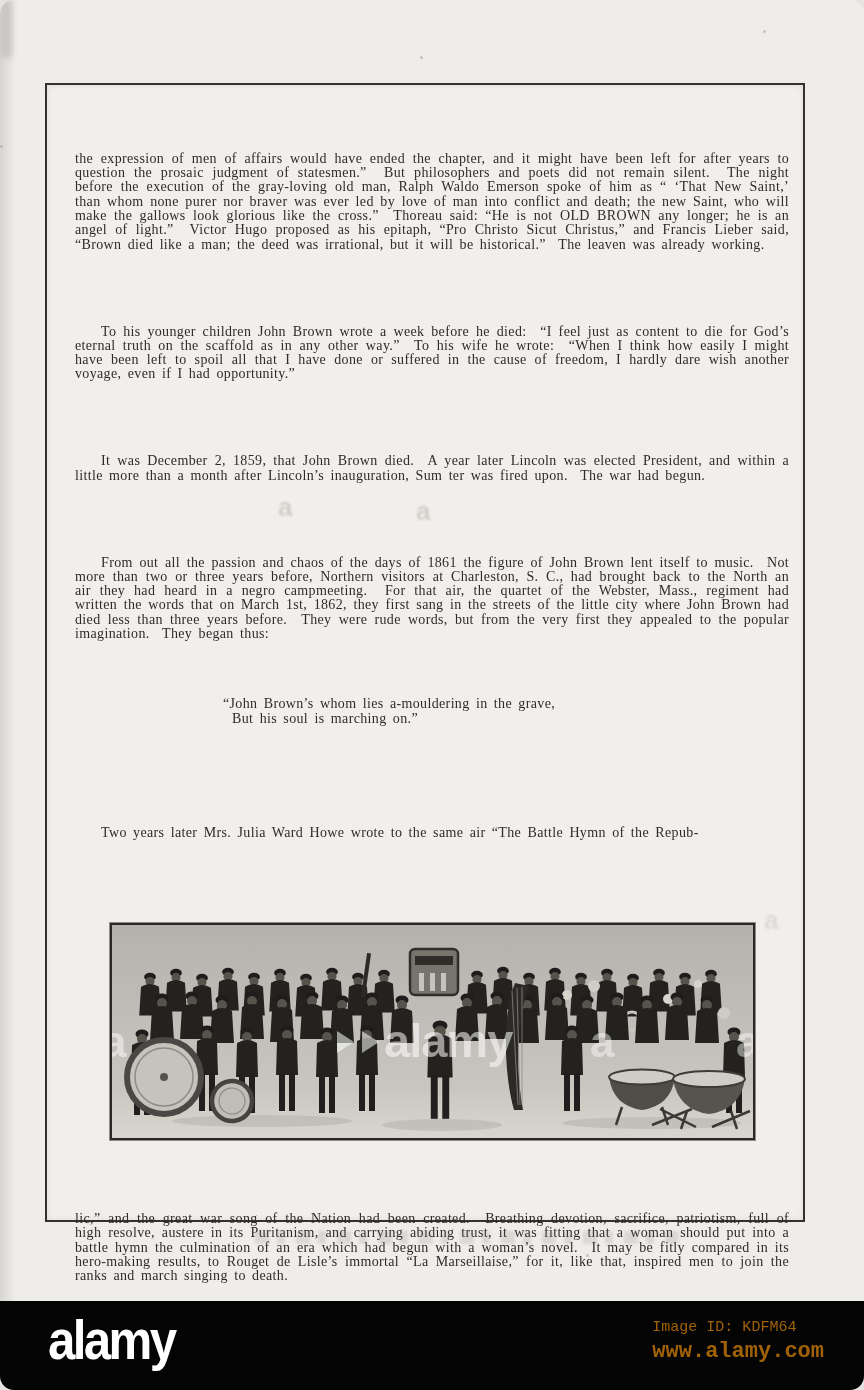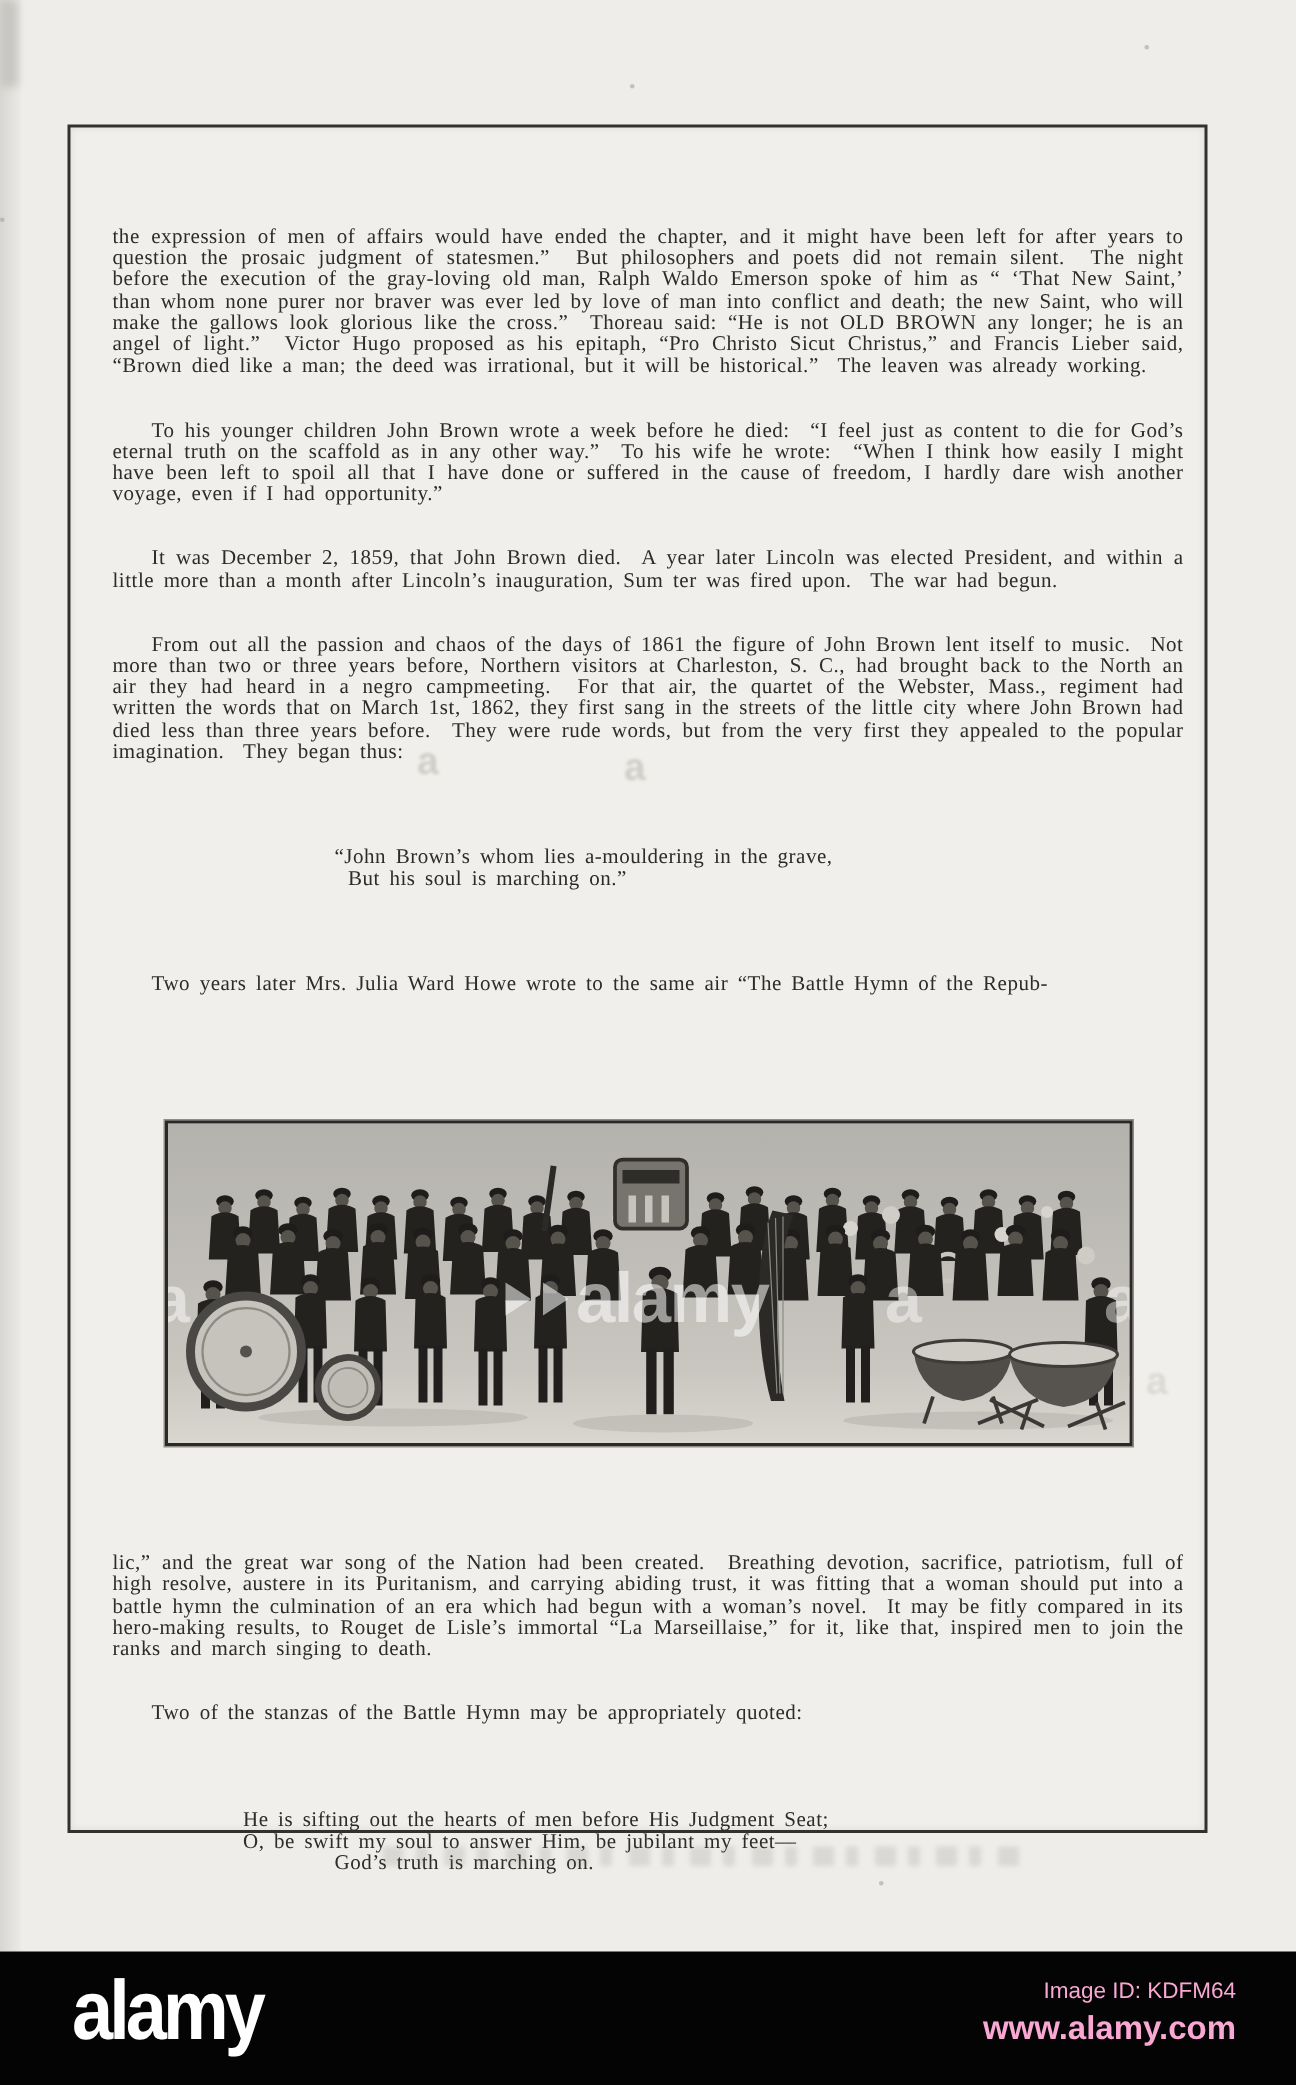--- a/index.html
+++ b/index.html
@@ -1,32 +1,32 @@
 <!DOCTYPE html>
 <html><head>
 <meta charset="utf-8">
 <style>
   html,body{margin:0;padding:0;background:#e6e4e0;}
   .scan{position:relative;width:864px;height:1390px;background:#efede9;overflow:hidden;
-        font-family:"Liberation Serif", serif;}
+        font-family:"Liberation Serif", serif;border-radius:14px;}
   
   .edge-strip{position:absolute;left:0;top:0;width:14px;height:1301px;
       background:linear-gradient(to right,#d8d6d2,#eceae6);}
   .edge-blotch{position:absolute;left:0;top:0;width:12px;height:58px;background:#c2c0bc;
       filter:blur(3px);opacity:.8;}
   .speck{position:absolute;width:3px;height:3px;border-radius:50%;background:#a7a49f;opacity:.6;}
 
   
   .frame{position:absolute;left:45px;top:83px;width:756px;height:1135px;
       border:2px solid #33312d;background:#f1efeb;box-shadow:0 0 6px rgba(0,0,0,.08) inset;}
   .page-text{position:absolute;left:0;top:0;right:0;bottom:0;padding:24px 14px 0 28px;
       color:#2e2c28;font-size:14px;line-height:14.3px;text-align:justify;
       letter-spacing:.35px;word-spacing:2.5px;white-space:pre-wrap;}
   .para{margin:0;}
-  .indent{text-indent:26px;}
+  .indent{text-indent:26px;margin-top:44px;}
   .verse{margin:13px 0 13px 148px;white-space:normal;}
   .verse2{margin:14px 0 12px 78px;}
   .verse .vline{display:block;}
   .v-in1{margin-left:9px;}
   .v-last2{margin-left:70px;}
 
   
   .photo-wrap{width:645px;margin:12px auto 0 auto;}
   .photo-frame{border:2px solid #2a2927;background:#c6c3bd;line-height:0;
       box-shadow:0 0 0 1px #8f8c86;}
@@ -40,21 +40,21 @@
   .ghost-line{position:absolute;left:255px;top:1231px;width:430px;height:13px;opacity:.16;
       background:repeating-linear-gradient(to right,#6f6d68 0 14px,transparent 14px 22px,#6f6d68 22px 30px,transparent 30px 41px);
       filter:blur(1.6px);}
 
   
   .footer{position:absolute;left:0;top:1301px;width:864px;height:89px;background:#040404;
       font-family:"Liberation Sans",sans-serif;}
   .footer-logo{position:absolute;left:48px;top:9px;color:#ffffff;font-weight:bold;
       font-size:56px;letter-spacing:-3px;transform:scaleX(.88);transform-origin:left center;
       line-height:60px;}
-  .footer-right{position:absolute;right:40px;top:16px;text-align:right;color:#f9a8d4;}
+  .footer-right{position:absolute;right:40px;top:16px;text-align:left;color:#a16207;font-family:Liberation Mono, monospace;}
   .footer-id{font-size:15px;font-weight:normal;line-height:22px;}
   .footer-url{font-size:22px;font-weight:bold;line-height:26px;}
 </style>
 </head>
 <body>
 
 <div class="scan">
 
   <div class="edge-strip"></div>
   <div class="edge-blotch"></div>

